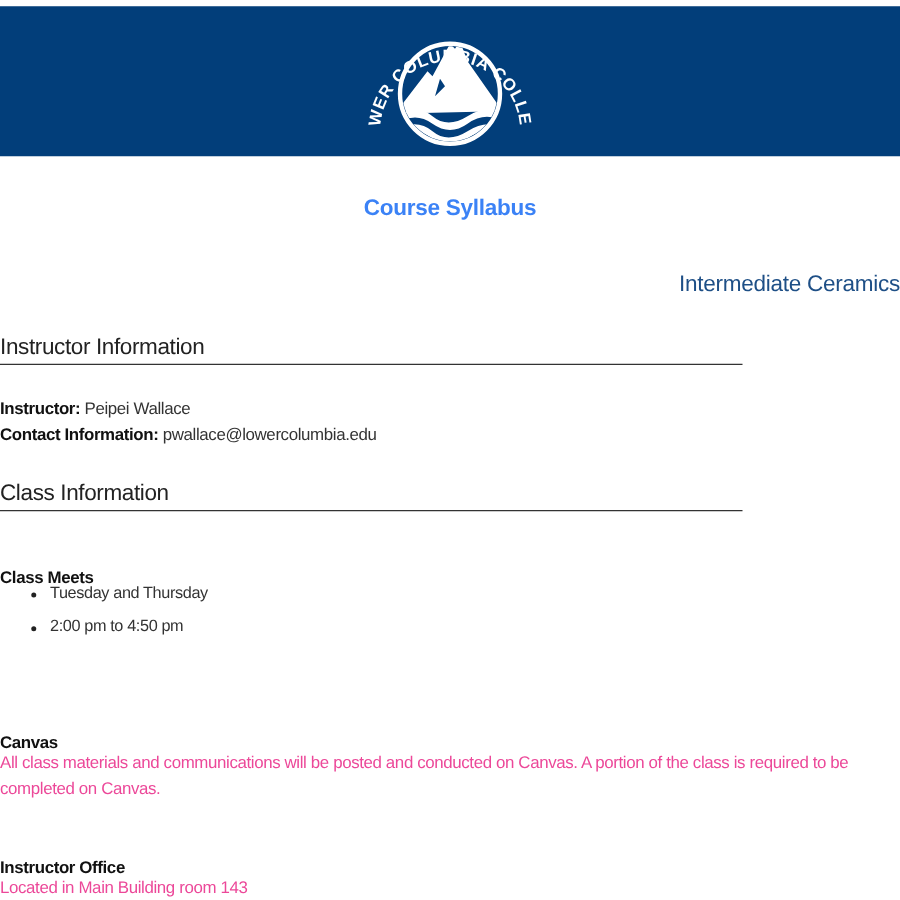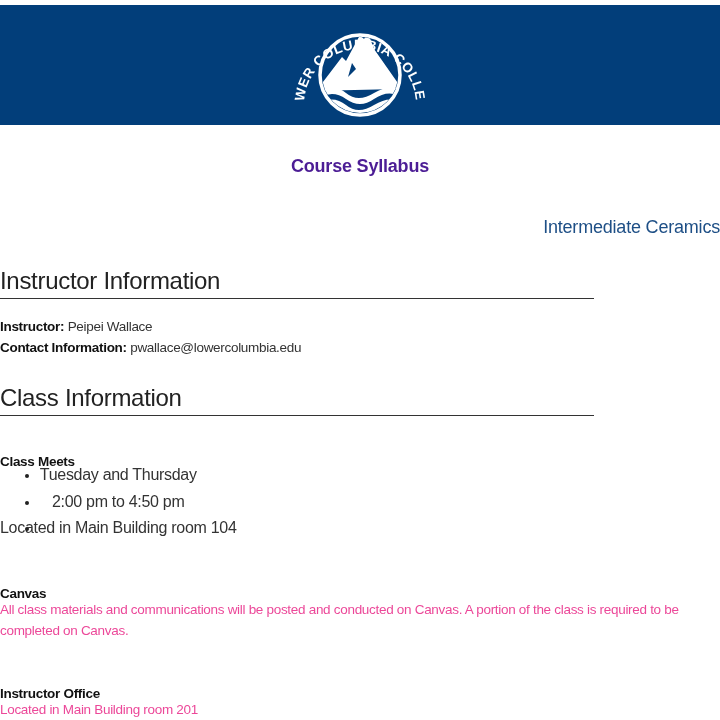--- a/index.html
+++ b/index.html
@@ -7,37 +7,37 @@
     width: 720px; height: 720px; overflow: hidden; position: relative;
     font-family: "Liberation Sans", sans-serif; color: #222;
   }
   .header {
     position: absolute; left: 0; top: 5px; width: 720px; height: 120px;
     background: #023e7a;
   }
   .logo { position: absolute; left: 290px; top: 8px; width: 140px; height: 106px; }
   .title {
     position: absolute; left: 0; width: 720px; top: 156px; text-align: center;
-    font-size: 18px; font-weight: bold; color: #4c1d95; letter-spacing: -0.2px;
+    font-size: 18px; font-weight: bold; color: #3b82f6; letter-spacing: -0.2px;
   }
   .subtitle {
     position: absolute; left: 0; width: 720px; top: 217px; text-align: right;
     font-size: 18px; color: #1e4f86; letter-spacing: -0.2px;
   }
   .section-heading {
-    position: absolute; left: 0; width: 594px; font-size: 24px; color: #222;
+    position: absolute; left: 0; width: 594px; font-size: 18px; color: #222;
     letter-spacing: -0.3px; border-bottom: 1px solid #333; padding-bottom: 3px;
   }
   .row { position: absolute; left: 0; font-size: 13.5px; color: #333; letter-spacing: -0.3px; white-space: nowrap; }
   .row b { color: #111; font-weight: bold; }
   .subhead { position: absolute; left: 0; font-size: 13.5px; font-weight: bold; color: #111; letter-spacing: -0.3px; margin-top: 24px; }
   .bullets { position: absolute; left: 0; top: 466px; margin: 0; padding: 0; list-style: none; }
   .bullets li {
-    position: relative; height: 26.5px; font-size: 16px; color: #333;
-    letter-spacing: -0.3px; white-space: nowrap; text-align: center;
+    position: relative; padding-left: 40px; height: 26.5px; font-size: 13px; color: #333;
+    letter-spacing: -0.3px; white-space: nowrap;
   }
   .bullets li::before {
     content: ""; position: absolute; left: 25px; top: 8px; width: 4px; height: 4px;
     border-radius: 50%; background: #222;
   }
   .para {
     position: absolute; left: 0; width: 716px; font-size: 13.5px; color: #ec4899;
     line-height: 21px; letter-spacing: -0.3px;
   }
 </style>
@@ -79,20 +79,19 @@
   <span>pwallace@lowercolumbia.edu</span>
 </div>
 
 <div class="section-heading" style="top:384px;">Class Information</div>
 
 <div class="subhead" style="top:430px;">Class Meets</div>
 
 <ul class="bullets">
   <li>Tuesday and Thursday</li>
   <li>2:00 pm to 4:50 pm</li>
-  <li>Located in Main Building room 104</li>
 </ul>
 
 <div class="subhead" style="top:562px;">Canvas</div>
 <div class="para" style="top:599px;">All class materials and communications will be posted and conducted on Canvas. A portion of the class is required to be completed on Canvas.</div>
 
 <div class="subhead" style="top:662px;">Instructor Office</div>
-<div class="para" style="top:699px;">Located in Main Building room 201</div>
+<div class="para" style="top:699px;">Located in Main Building room 143</div>
 
 </body></html>

